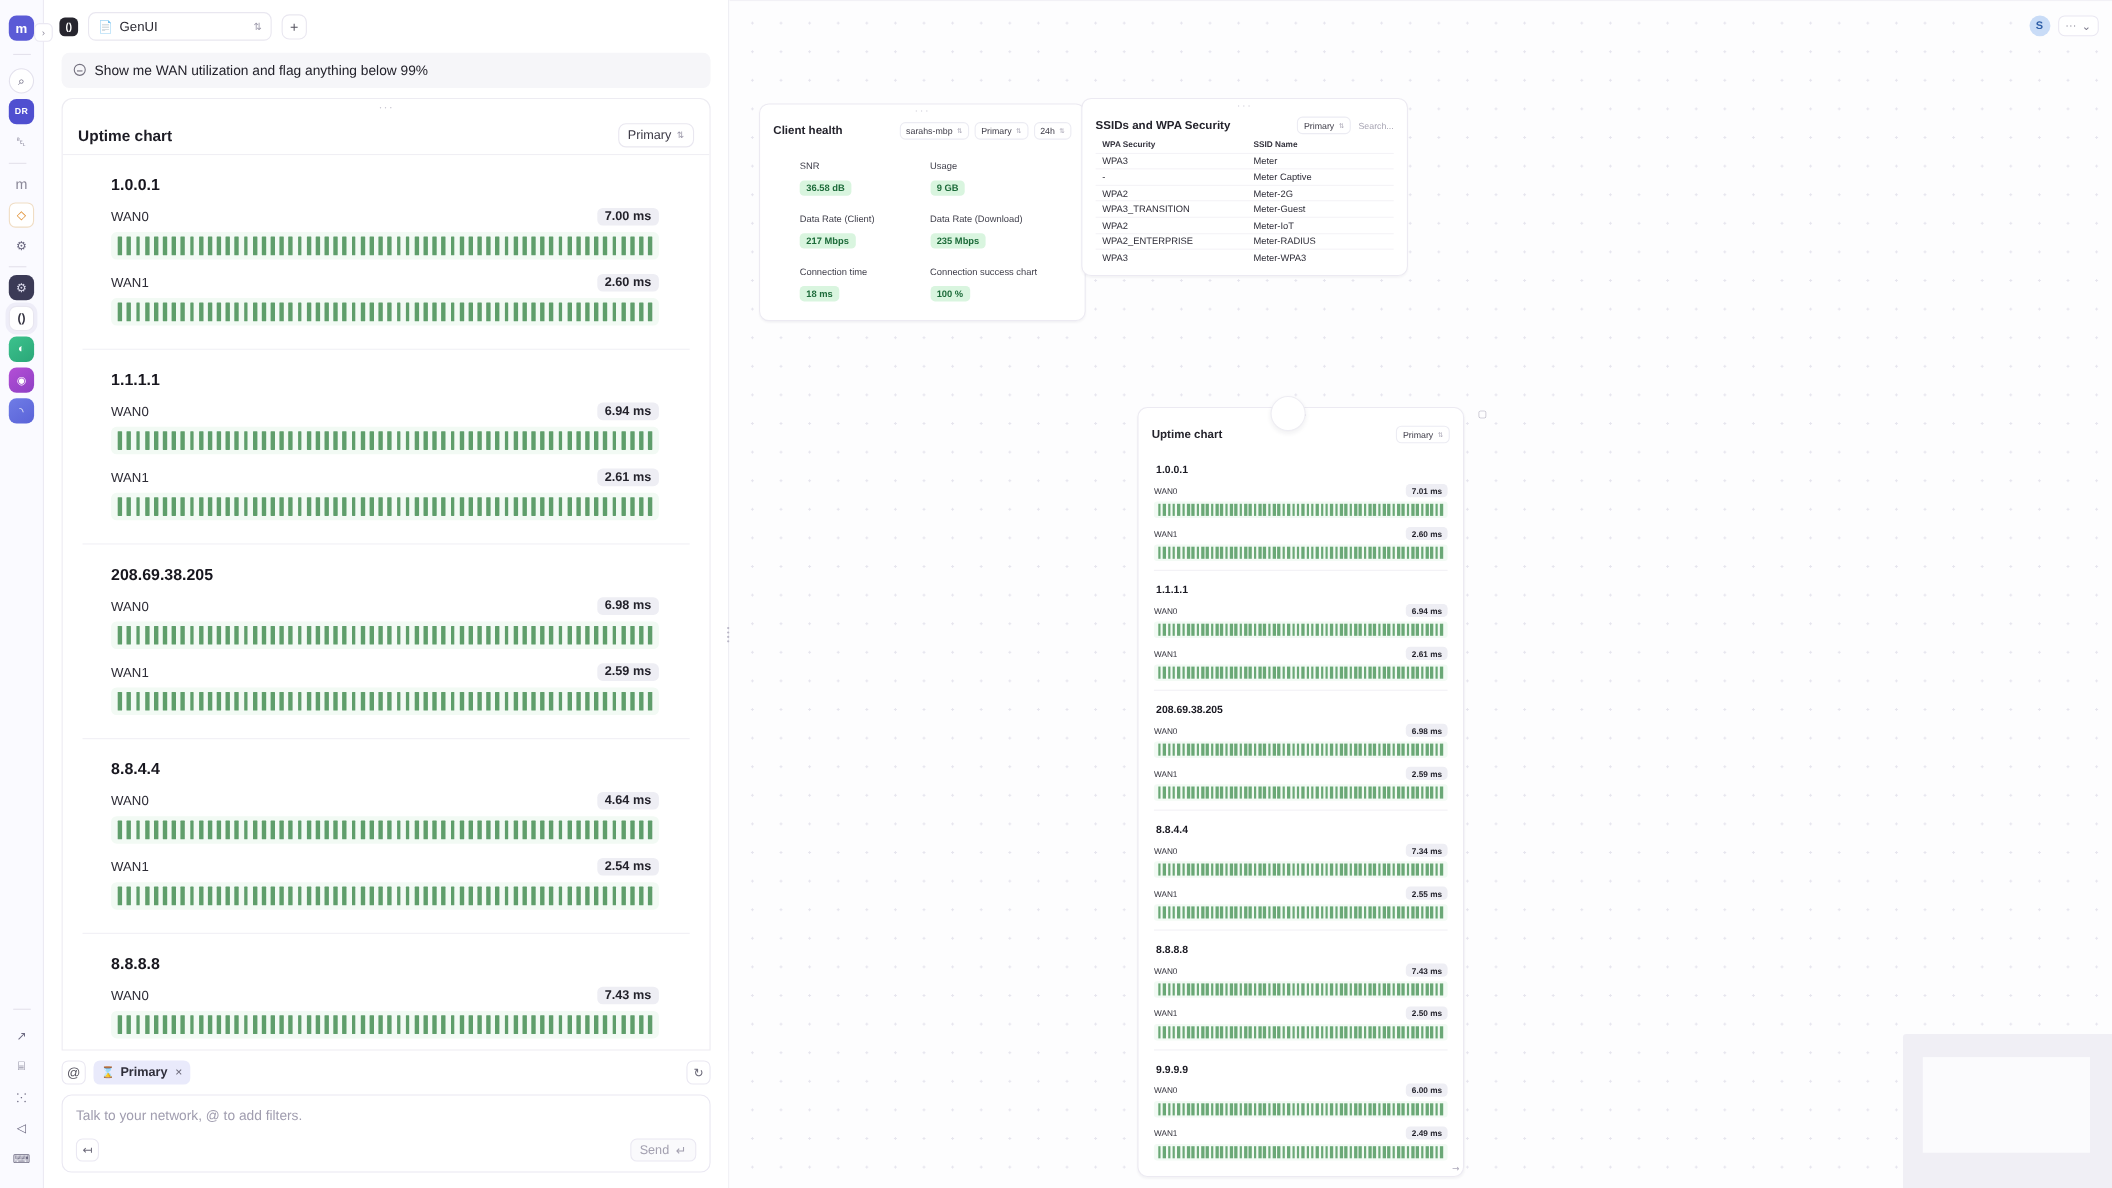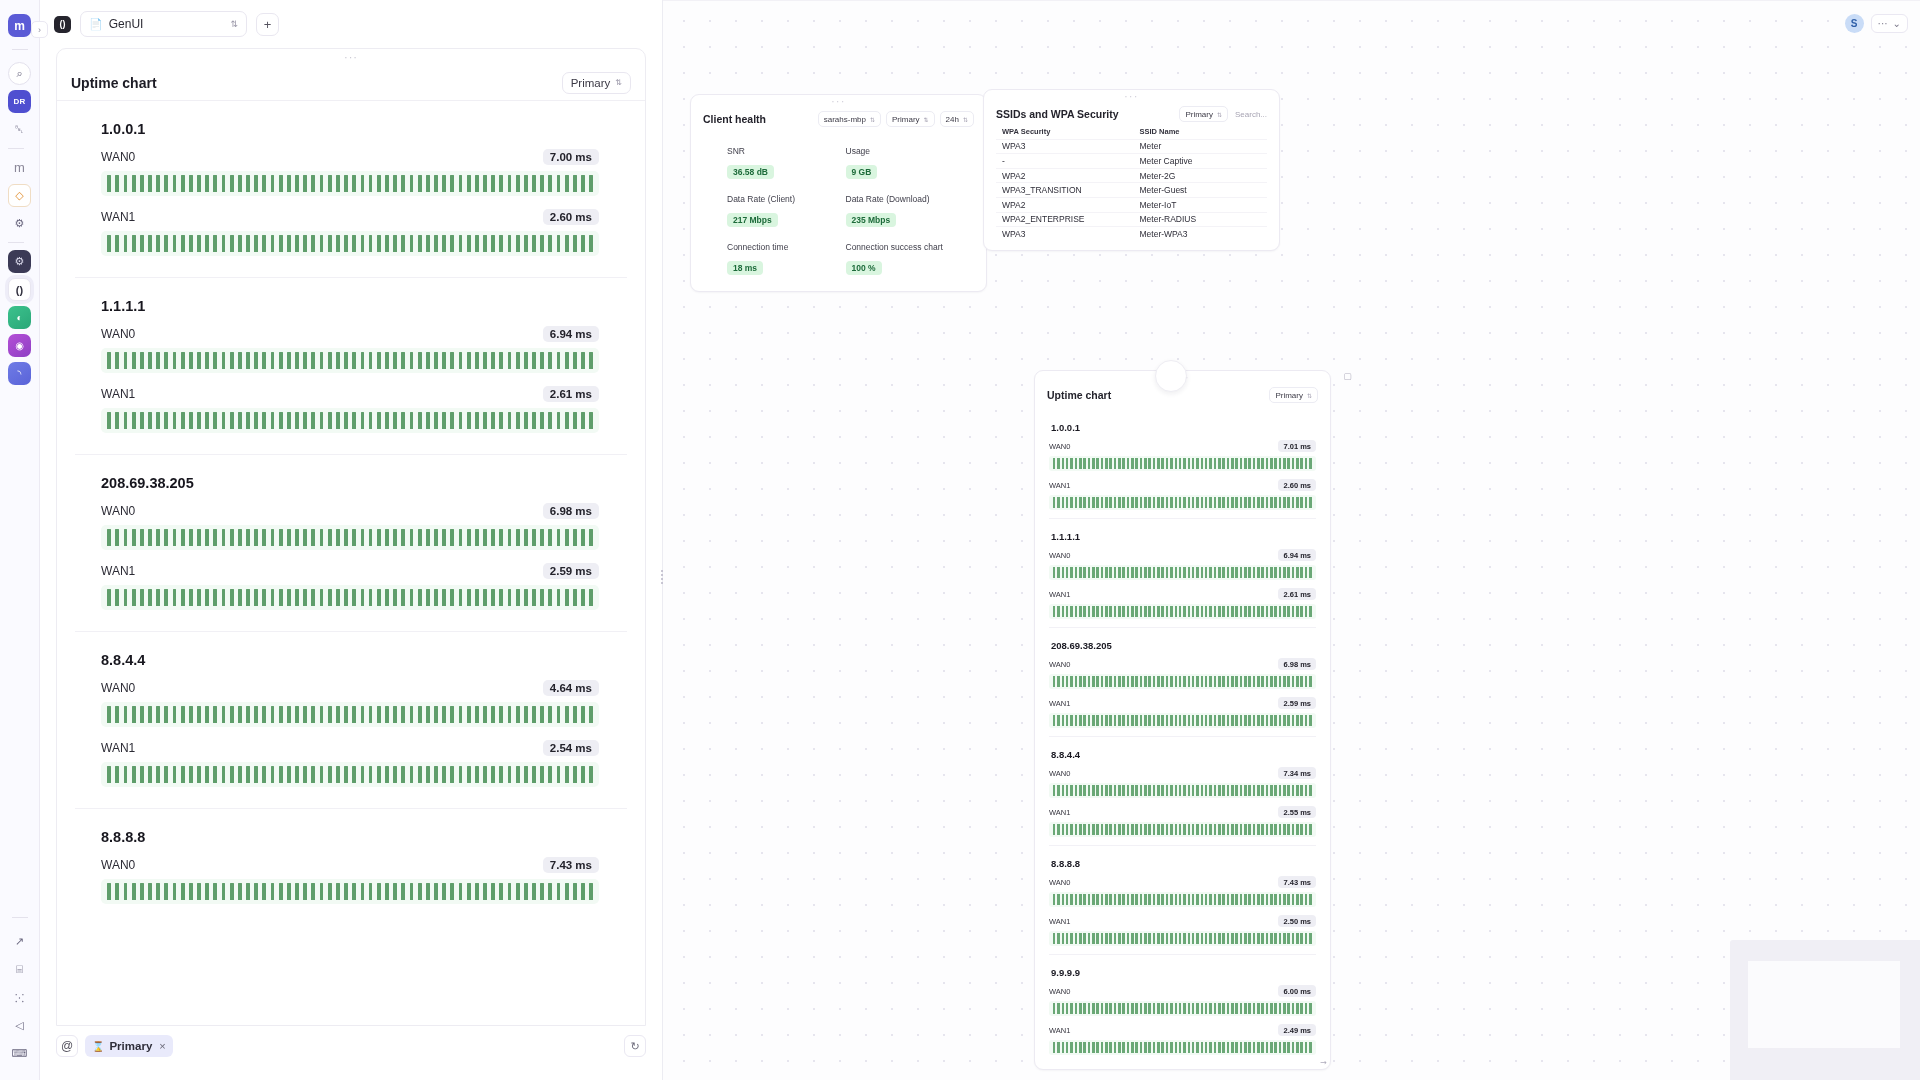--- a/index.html
+++ b/index.html
@@ -262,20 +262,24 @@
     <div class="chat-top">
       <div class="doc-badge">()</div>
       <div class="doc-select">
         <span class="doc-file-ic">📄</span>
         <span>GenUI</span>
         <span class="caret">⇅</span>
       </div>
       <div class="plus-btn">+</div>
     </div>
 
+    <div class="prompt-row">
+      <span class="prompt-ic"></span>
+      <span class="prompt-txt">Show me WAN utilization and flag anything below 99%</span>
+    </div>
 
     <div class="card-wrap">
       <div class="card-grip">···</div>
       <div class="card-head">
         <div class="card-title">Uptime chart</div>
         <div class="pill-select">
           <span>Primary</span>
           <span class="caret">⇅</span>
         </div>
       </div>
@@ -913,20 +917,30 @@
     <div class="composer">
       <div class="filter-row">
         <div class="at-btn">@</div>
         <div class="chip">
           <span class="wifi">⌛</span>
           <span>Primary</span>
           <span class="x">×</span>
         </div>
         <div class="refresh-btn">↻</div>
       </div>
+      <div class="input-box">
+        <div class="input-ph">Talk to your network, @ to add filters.</div>
+        <div class="input-foot">
+          <div class="foot-btn">↤</div>
+          <div class="send-btn">
+            <span>Send</span>
+            <span>↵</span>
+          </div>
+        </div>
+      </div>
     </div>
 
     <div class="panel-drag">
         <i></i>
       </div>
   </div>
 
   <div class="canvas">
     <div class="canvas-topfade"></div>
 

